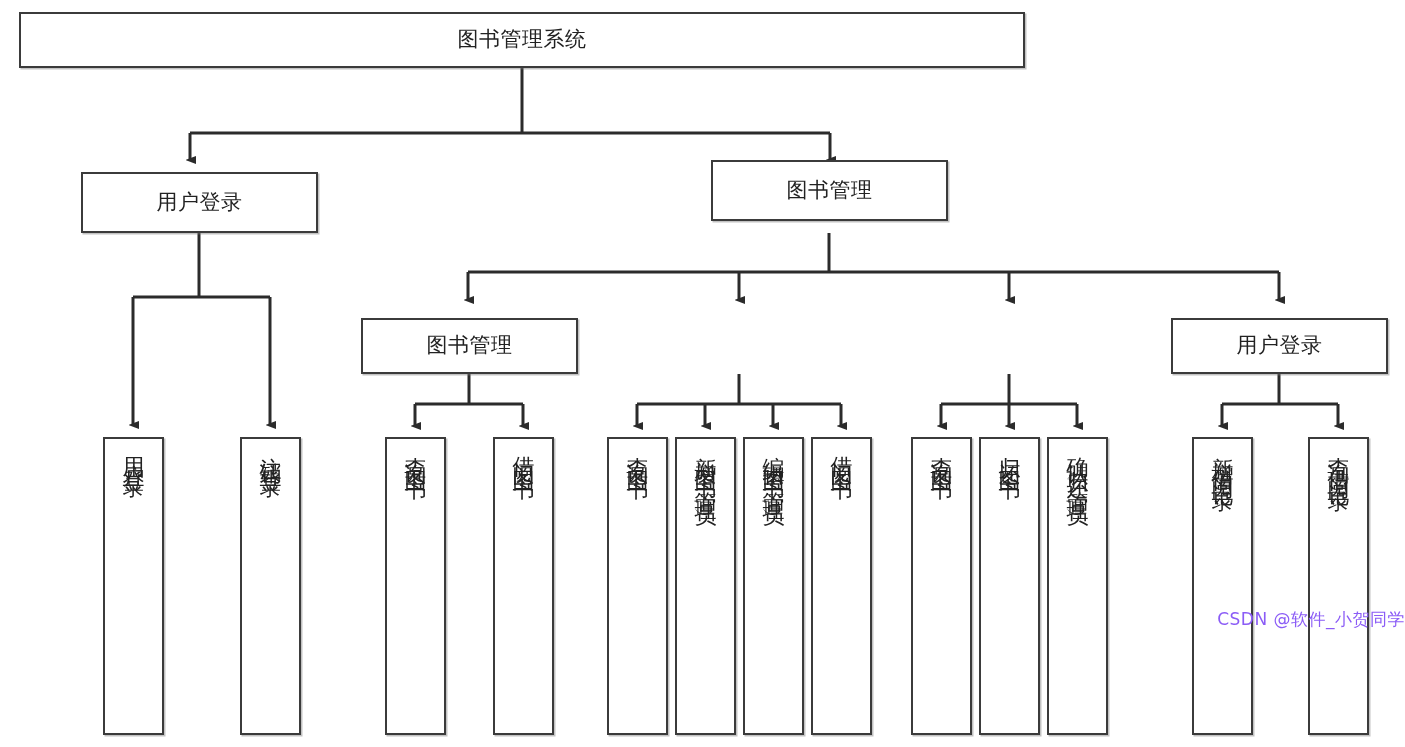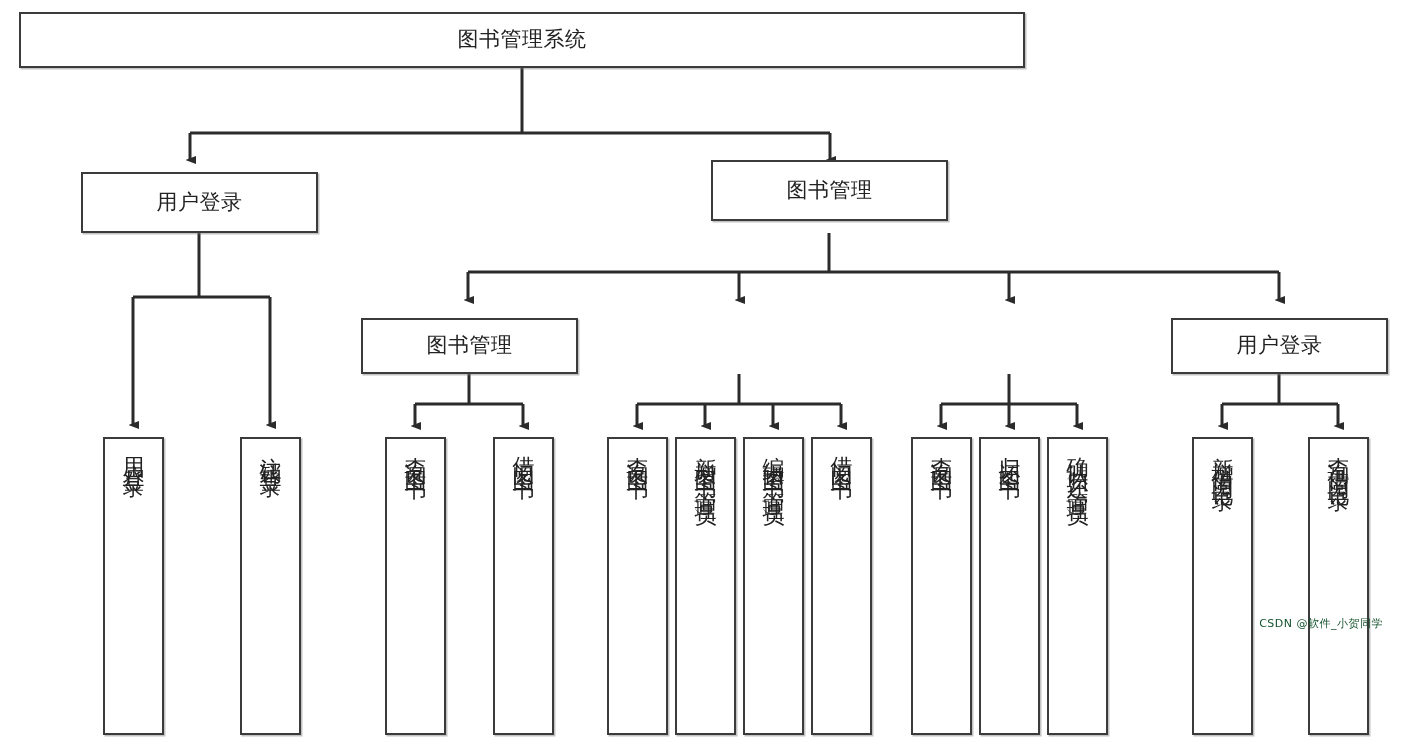--- a/index.html
+++ b/index.html
@@ -53,24 +53,24 @@
     text-orientation: upright;
     font-size: 22px;
     color: #222222;
     letter-spacing: 7px;
     line-height: 1;
     white-space: nowrap;
     display: block;
   }
   .watermark {
     position: absolute;
-    right: 22px;
+    right: 0;
     bottom: 6px;
-    font-size: 11px;
-    color: #14532d;
+    font-size: 17px;
+    color: #8b5cf6;
     letter-spacing: 0.5px;
     white-space: nowrap;
     pointer-events: none;
   }
 </style>
 </head>
 <body>
 
 <div id="diagram-root">
 

